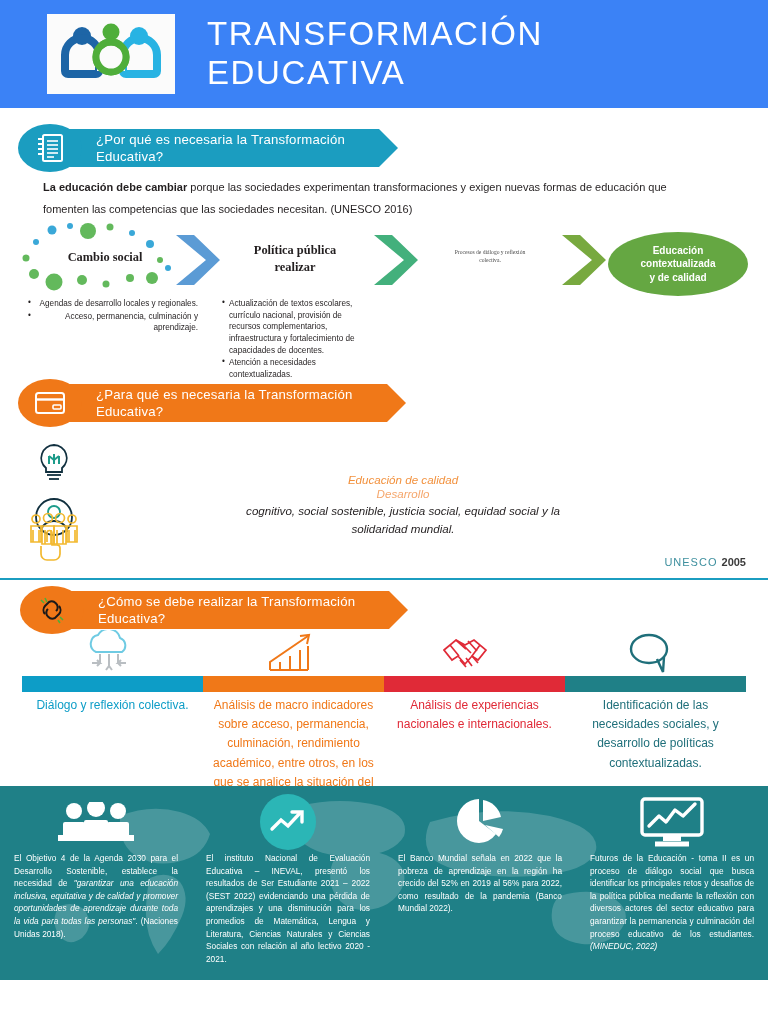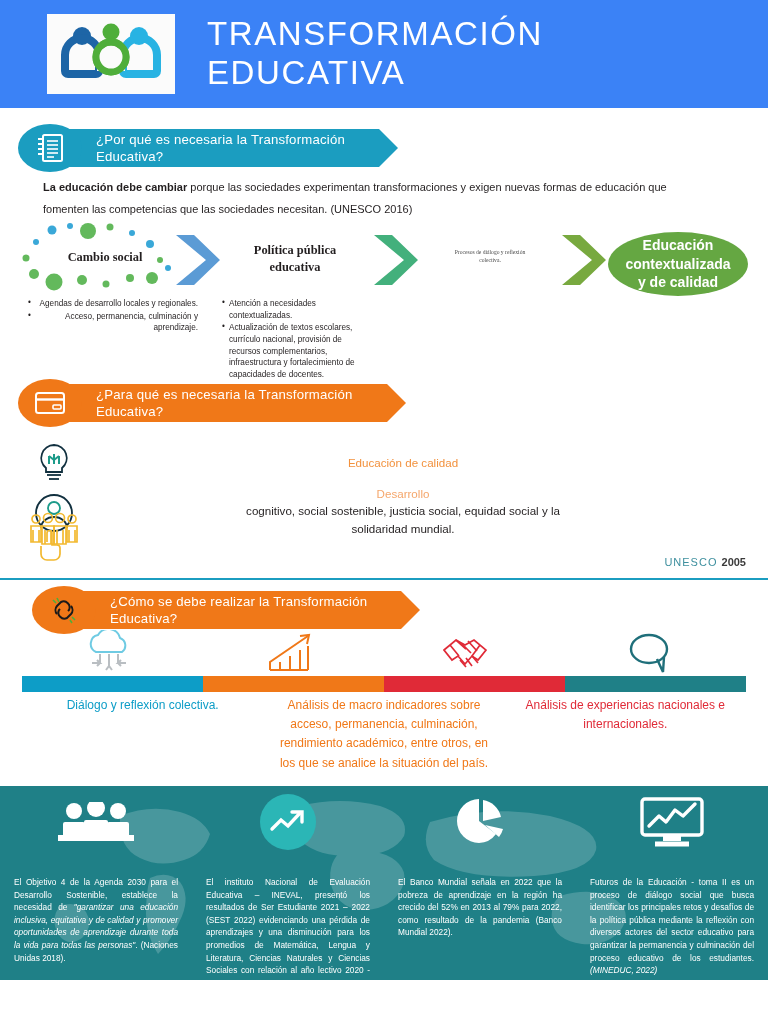--- a/index.html
+++ b/index.html
@@ -61,30 +61,30 @@
   .dots-cloud { position: absolute; left: 10px; top: -6px; width: 190px; height: 72px; }
   .flow-label {
     position: absolute; text-align: center; font-weight: 700; color: #231f20;
   }
   .chevron { position: absolute; }
 
   .green-ellipse {
     position: absolute; left: 608px; top: 232px; width: 140px; height: 64px;
     background: #65a742; border-radius: 50%;
     display: flex; align-items: center; justify-content: center;
-    color: #fff; font-size: 14px; font-weight: 700; line-height: 1.35;
+    color: #fff; font-size: 10px; font-weight: 700; line-height: 1.35;
     text-align: center; white-space: pre-line;
   }
 
   .bullets { position: absolute; font-size: 8.2px; line-height: 1.42; color: #231f20; }
   .bullets li { list-style: none; position: relative; padding-left: 7px; margin-bottom: 1px; }
   .bullets li::before { content: "\2022"; position: absolute; left: 0; top: -1px; }
 
   
-  .why-row { position: absolute; width: 768px; display: flex; align-items: center; }
+  .why-row { position: absolute; width: 768px; display: flex; align-items: flex-end; font-style: italic; }
   .why-icon { width: 108px; flex: none; display: flex; justify-content: center; padding-top: 4px; }
   .why-body { flex: 1; text-align: center; padding-right: 70px; }
   .why-head { font-size: 11.6px; line-height: 1.5; }
   .why-text { font-size: 11.6px; line-height: 1.52; color: #231f20; }
   .src-note { position: absolute; right: 22px; top: 556px; font-size: 11px; letter-spacing: 1px; }
   .src-note .u { color: #3d8f9e; }
   .src-note .y { color: #3a3a3a; font-weight: 600; letter-spacing: 0; }
   .rule-teal { position: absolute; left: 0; width: 768px; height: 2px; background: #1b9dc0; }
 
   
@@ -95,21 +95,21 @@
   .how-cols { position: absolute; left: 22px; top: 696px; width: 724px; display: flex; }
   .how-col { flex: 1; text-align: center; font-size: 12px; line-height: 1.6; padding: 0 8px; }
 
   
   .stats {
     position: absolute; left: 0; top: 786px; width: 768px; height: 194px;
     background: #1f8087; overflow: hidden;
   }
   .worldmap { position: absolute; left: 0; top: 0; width: 768px; height: 194px; opacity: .18; }
   .stat-grid { position: absolute; left: 0; top: 0; width: 768px; height: 194px; display: flex; }
-  .stat-col { flex: 1; padding: 10px 14px 0 14px; display: flex; flex-direction: column; align-items: center; gap: 24px; }
+  .stat-col { flex: 1; padding: 10px 14px 0 14px; display: flex; flex-direction: column; align-items: center; }
   .stat-icon { height: 52px; display: flex; align-items: center; justify-content: center; }
   .stat-text {
     color: #ffffff; font-size: 8.3px; line-height: 1.52; text-align: justify;
     width: 100%; margin-top: 4px;
   }
   .stat-text i { font-style: italic; }
 
   
   .footer { position: absolute; left: 0; top: 980px; width: 768px; height: 44px; background: #fff; }
 </style>
@@ -176,42 +176,42 @@
       <circle cx="96" cy="62" r="3.5" fill="#63b95c"></circle>
       <circle cx="120" cy="56" r="4" fill="#63b95c"></circle>
       <circle cx="142" cy="56" r="6" fill="#63b95c"></circle>
       <circle cx="158" cy="46" r="3" fill="#3aa8d8"></circle>
     </svg>
     <div class="flow-label" style="left:30px; top:22px; width:150px; font-size:12.4px;">Cambio social</div>
     <svg class="chevron" style="left:172px; top:4px;" width="52" height="56" viewBox="0 0 52 56">
       <path d="M4 3 L34 28 L4 53 L22 53 L48 28 L22 3 Z" fill="#5b9bd5"></path>
     </svg>
     <div class="flow-label" style="left:220px; top:14px; width:150px; font-size:12.4px; line-height:1.35; white-space:pre-line;">Política pública
-educativa</div>
+realizar</div>
     <svg class="chevron" style="left:370px; top:4px;" width="52" height="56" viewBox="0 0 52 56">
       <path d="M4 3 L34 28 L4 53 L22 53 L48 28 L22 3 Z" fill="#43b07c"></path>
     </svg>
     <div class="flow-label" style="left:420px; top:20px; width:140px; font-size:5.6px; line-height:1.5; font-weight:400; white-space:pre-line; color:#4a4a4a;">Procesos de diálogo y reflexión
 colectiva.</div>
     <svg class="chevron" style="left:558px; top:4px;" width="52" height="56" viewBox="0 0 52 56">
       <path d="M4 3 L34 28 L4 53 L22 53 L48 28 L22 3 Z" fill="#78a93f"></path>
     </svg>
   </div>
 
   <div class="green-ellipse">Educación
 contextualizada
 y de calidad</div>
 
   <ul class="bullets" style="left:28px; top:298px; width:170px;text-align:right;">
     <li>Agendas de desarrollo locales y regionales.</li>
     <li>Acceso, permanencia, culminación y aprendizaje.</li>
   </ul>
   <ul class="bullets" style="left:222px; top:298px; width:150px;">
+    <li>Actualización de textos escolares, currículo nacional, provisión de recursos complementarios, infraestructura y fortalecimiento de capacidades de docentes.</li>
     <li>Atención a necesidades contextualizadas.</li>
-    <li>Actualización de textos escolares, currículo nacional, provisión de recursos complementarios, infraestructura y fortalecimiento de capacidades de docentes.</li>
   </ul>
 
   <div class="banner" style="left:18px; top:379px;">
     <div class="bullet orange-bg">
       <svg width="32" height="24" viewBox="0 0 32 24">
         <rect x="2" y="2" width="28" height="20" rx="2.5" fill="none" stroke="#fff" stroke-width="2"></rect>
         <line x1="2" y1="8.5" x2="30" y2="8.5" stroke="#fff" stroke-width="2.4"></line>
         <rect x="19" y="14" width="8" height="4" rx="1" fill="none" stroke="#fff" stroke-width="1.6"></rect>
       </svg>
     </div>
@@ -270,21 +270,21 @@
     </div>
   </div>
 
   <div class="src-note">
     <span class="u">UNESCO</span>
     <span class="y">2005</span>
   </div>
 
   <div class="rule-teal" style="top:578px;"></div>
 
-  <div class="banner" style="left:32px; top:586px;">
+  <div class="banner" style="left:20px; top:586px;">
     <div class="bullet orange-bg">
       <svg width="36" height="30" viewBox="0 0 36 30">
         <path d="M11 19 a6 6 0 0 1 0-8 l4-4 a6 6 0 0 1 8 8 l-1 1" fill="none" stroke="#1a1a1a" stroke-width="2"></path>
         <path d="M25 11 a6 6 0 0 1 0 8 l-4 4 a6 6 0 0 1-8-8 l1-1" fill="none" stroke="#1a1a1a" stroke-width="2"></path>
         <path d="M7 5 l3 3 M11 3 l2 4 M26 22 l3 3 M24 25 l2 3" stroke="#4fae3a" stroke-width="1.6"></path>
       </svg>
     </div>
     <div class="tail orange-tail">
       <div class="tail-txt">¿Cómo se debe realizar la Transformación
 Educativa?</div>
@@ -331,20 +331,21 @@
     <div style="background:#0d9dc7"></div>
     <div style="background:#f07818"></div>
     <div style="background:#e02a37"></div>
     <div style="background:#1f8087"></div>
   </div>
 
   <div class="how-cols">
     <div class="how-col" style="color:#0d9dc7;">Diálogo y reflexión colectiva.</div>
     <div class="how-col" style="color:#f07818;">Análisis de macro indicadores sobre acceso, permanencia, culminación, rendimiento académico, entre otros, en los que se analice la situación del país.</div>
     <div class="how-col" style="color:#e02a37;">Análisis de experiencias nacionales e internacionales.</div>
+    <div class="how-col" style="color:#1f6f7a;">Identificación de las necesidades sociales, y desarrollo de políticas contextualizadas.</div>
   </div>
 
   <div class="stats">
     <svg class="worldmap" viewBox="0 0 768 194">
       <g fill="#ffffff">
         <path d="M120 30 q30 -12 60 -4 q22 6 30 22 q-6 20 -26 26 q-24 8 -44 -2 q-22 -10 -20 -42 Z"></path>
         <path d="M150 92 q18 -8 30 4 q10 14 2 34 q-10 24 -24 38 q-12 -18 -12 -40 q0 -22 4 -36 Z"></path>
         <path d="M300 20 q40 -10 80 0 q30 10 24 30 q-10 18 -44 20 q-40 2 -58 -14 q-12 -14 -2 -36 Z"></path>
         <path d="M340 66 q30 -6 52 6 q18 12 10 30 q-10 20 -36 22 q-26 0 -34 -22 q-6 -22 8 -36 Z"></path>
         <path d="M430 36 q60 -18 120 -6 q50 12 46 34 q-6 22 -62 26 q-70 4 -100 -16 q-14 -16 -4 -38 Z"></path>
@@ -386,21 +387,21 @@
 
       <div class="stat-col">
         <div class="stat-icon">
           <svg width="58" height="50" viewBox="0 0 58 50" fill="#ffffff">
             <path d="M28 24 L28 2 A22 22 0 0 0 6 24 A22 22 0 0 0 28 46 A22 22 0 0 0 45 37 Z"></path>
             <path d="M32 3 A22 22 0 0 1 50 20 L32 24 Z"></path>
             <path d="M34 28 L52 32 A22 22 0 0 1 48 40 Z"></path>
           </svg>
         </div>
         <div class="stat-text">
-          <span>El Banco Mundial señala en 2022 que la pobreza de aprendizaje en la región ha crecido del 52% en 2013 al 79% para 2022, como resultado de la pandemia (Banco Mundial 2022).</span>
+          <span>El Banco Mundial señala en 2022 que la pobreza de aprendizaje en la región ha crecido del 52% en 2019 al 56% para 2022, como resultado de la pandemia (Banco Mundial 2022).</span>
         </div>
       </div>
 
       <div class="stat-col">
         <div class="stat-icon">
           <svg width="66" height="52" viewBox="0 0 66 52" fill="none" stroke="#ffffff" stroke-width="3.4">
             <rect x="3" y="3" width="60" height="36" rx="3"></rect>
             <path d="M10 30 l10 -10 l7 6 l9 -12 l8 6 l12 -12" stroke-linecap="round" stroke-linejoin="round"></path>
             <path d="M24 42 h18" stroke-width="6"></path>
             <path d="M16 48 h34" stroke-width="5"></path>

